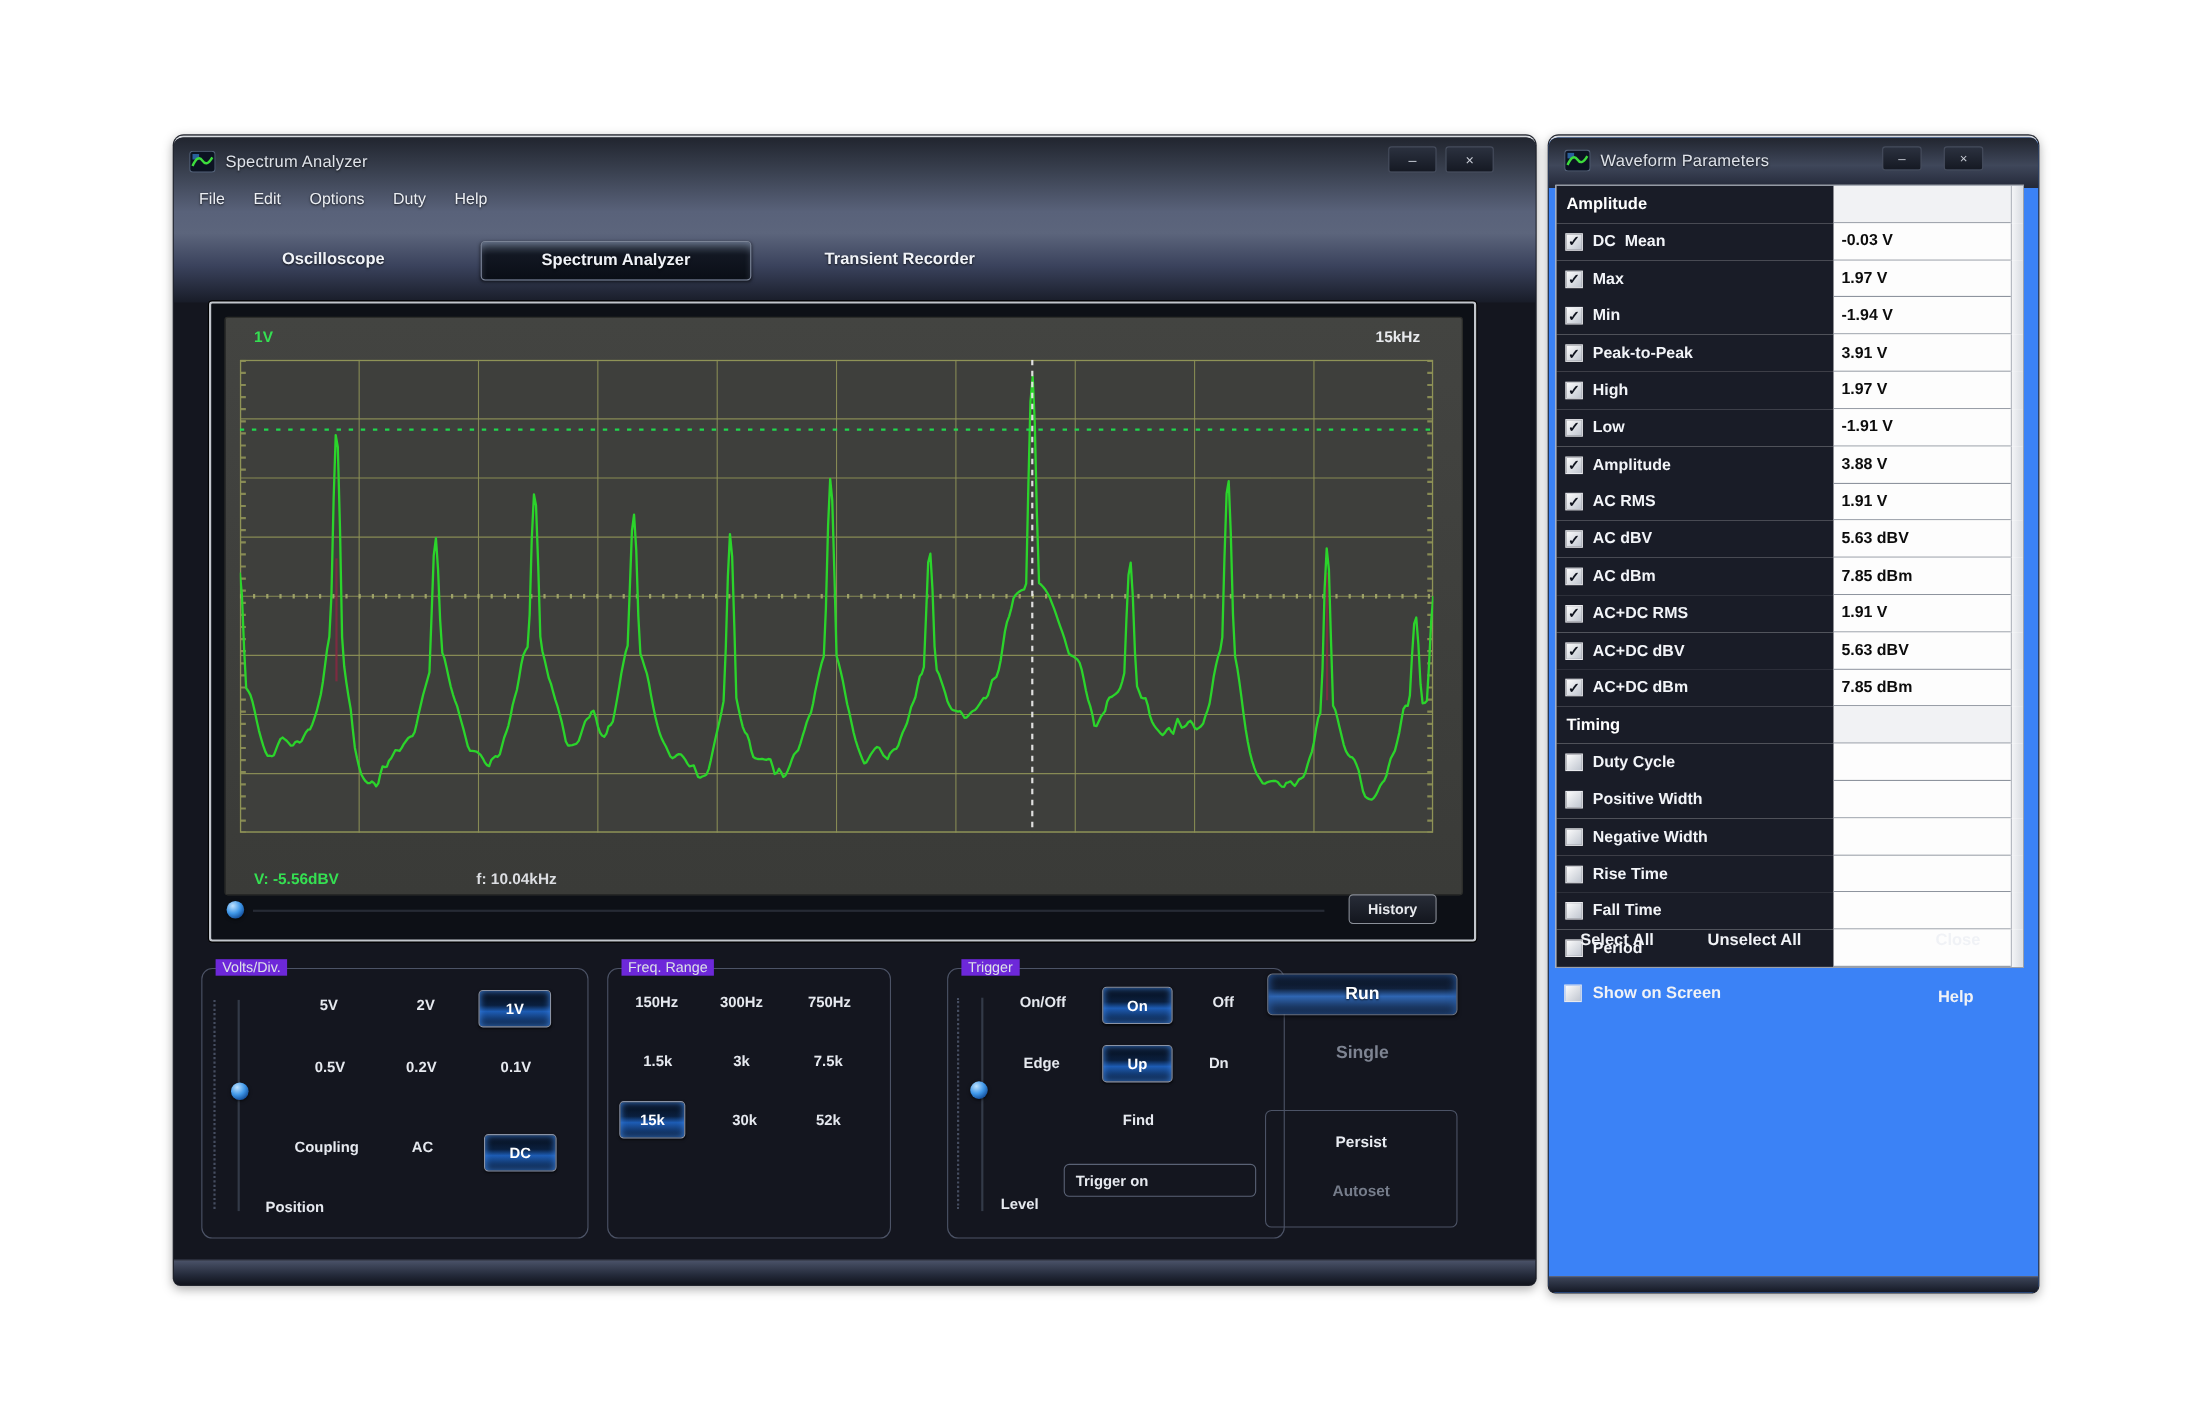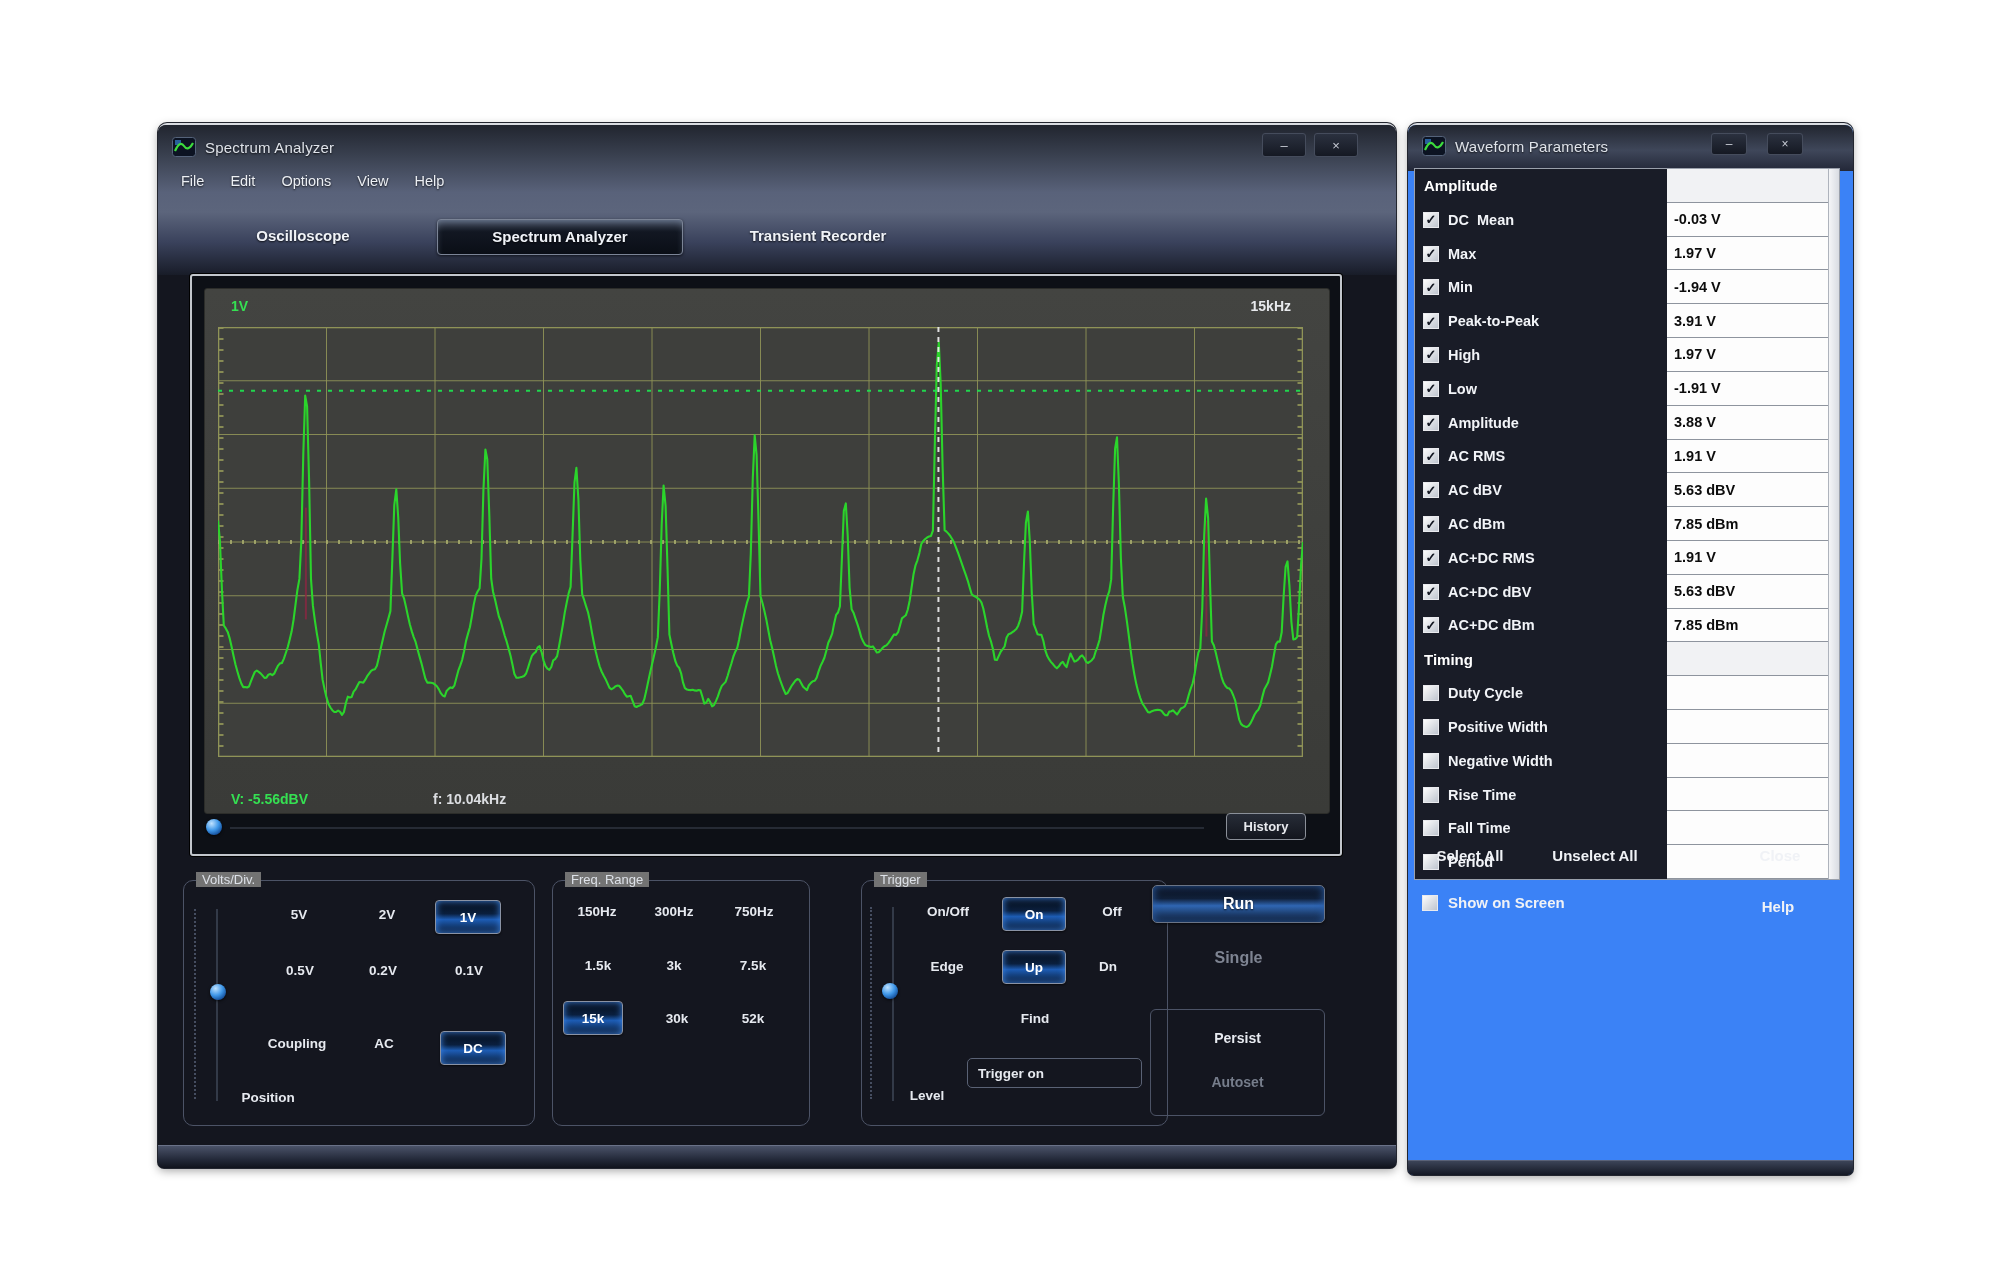--- a/index.html
+++ b/index.html
@@ -48,21 +48,21 @@
   .ball{width:16px;height:16px;border-radius:50%;
     background:radial-gradient(circle at 35% 28%,#bfe2ff,#3f97e8 45%,#0a3f8a 85%);
     box-shadow:0 1px 3px rgba(0,0,0,.7);}
   .hist-ball{position:absolute;left:2px;top:9px;}
   .history-btn{position:absolute;right:22px;top:3px;width:80px;height:27px;
     border:1px solid #8b9099;border-radius:4px;color:#e8eaee;font-size:13px;font-weight:bold;
     background:linear-gradient(180deg,#272c37,#13161e);font-family:inherit;}
 
   
   .group{position:absolute;border:1px solid #4c5366;border-radius:10px;}
-  .group-label{position:absolute;top:-9px;left:12px;padding:0 6px;background:#737373;
+  .group-label{position:absolute;top:-9px;left:12px;padding:0 6px;background:#6d28d9;
     font-size:13px;color:#dde1e8;}
   .gtext{position:absolute;transform:translate(-50%,-50%);font-size:13.5px;font-weight:bold;
     color:#e6e9ef;white-space:nowrap;cursor:default;}
   .selbtn{position:absolute;transform:translate(-50%,-50%);width:64px;height:32px;
     border:1px solid #8a93a5;border-radius:4px;color:#fff;font-size:13.5px;font-weight:bold;
     display:flex;align-items:center;justify-content:center;
     background:linear-gradient(180deg,#070d18 0%,#0a1f3e 40%,#1d5cb4 58%,#0a1a33 100%);
     box-shadow:inset 0 0 7px #3b82e0,0 1px 2px rgba(0,0,0,.6);cursor:default;}
   .vticks{position:absolute;width:0;border-left:2px dotted #454d60;}
   .vtrack{position:absolute;width:2px;background:#333a48;}
@@ -140,21 +140,21 @@
         <span class="win-title ts">Spectrum Analyzer</span>
         <div class="winbtns">
           <div class="winbtn">–</div>
           <div class="winbtn">×</div>
         </div>
       </div>
       <div class="menubar ts" id="menubar">
           <span>File</span>
           <span>Edit</span>
           <span>Options</span>
-          <span>View</span>
+          <span>Duty</span>
           <span>Help</span>
         </div>
       <div class="tabs">
         <span class="tab tab-0 ts">Oscilloscope</span>
         <span class="tab tab-1 ts">Spectrum Analyzer</span>
         <span class="tab tab-2 ts">Transient Recorder</span>
       </div>
     </div>
 
     <div class="display-box">

